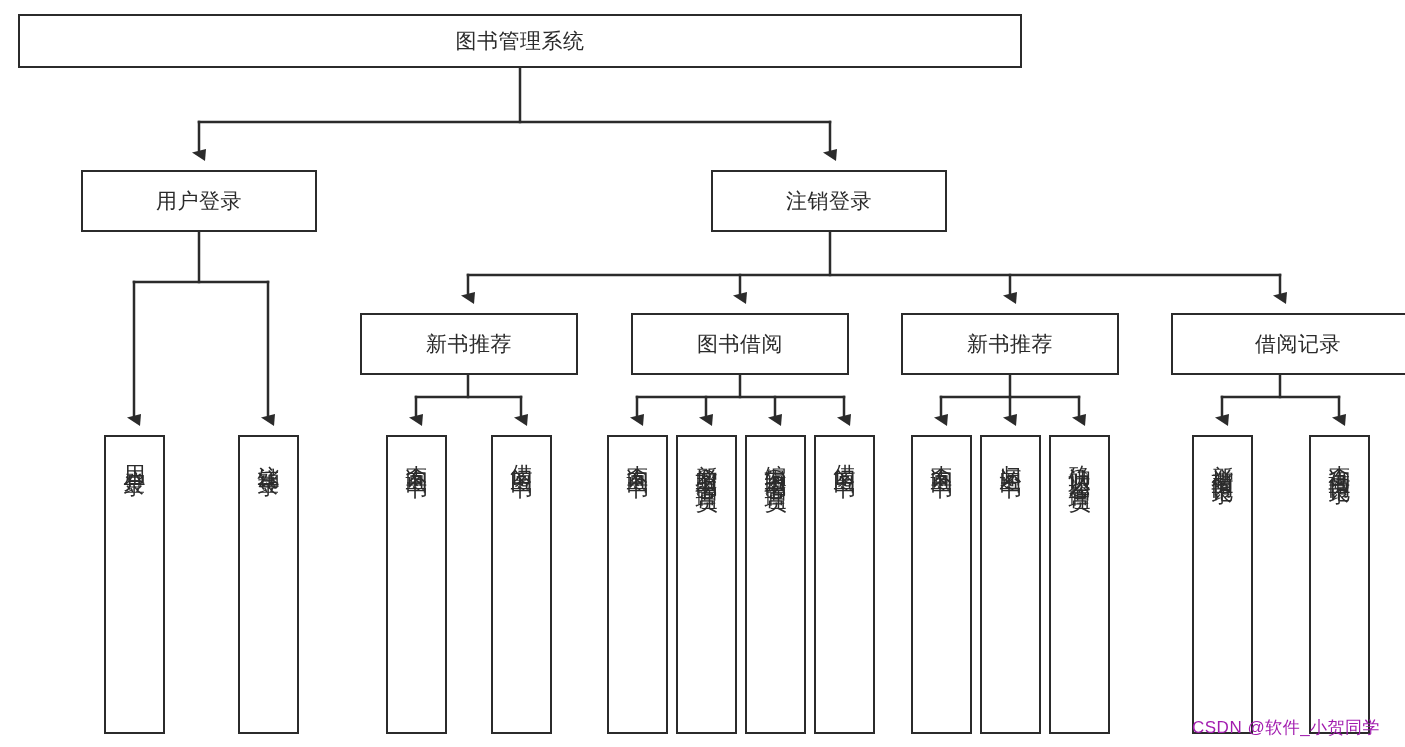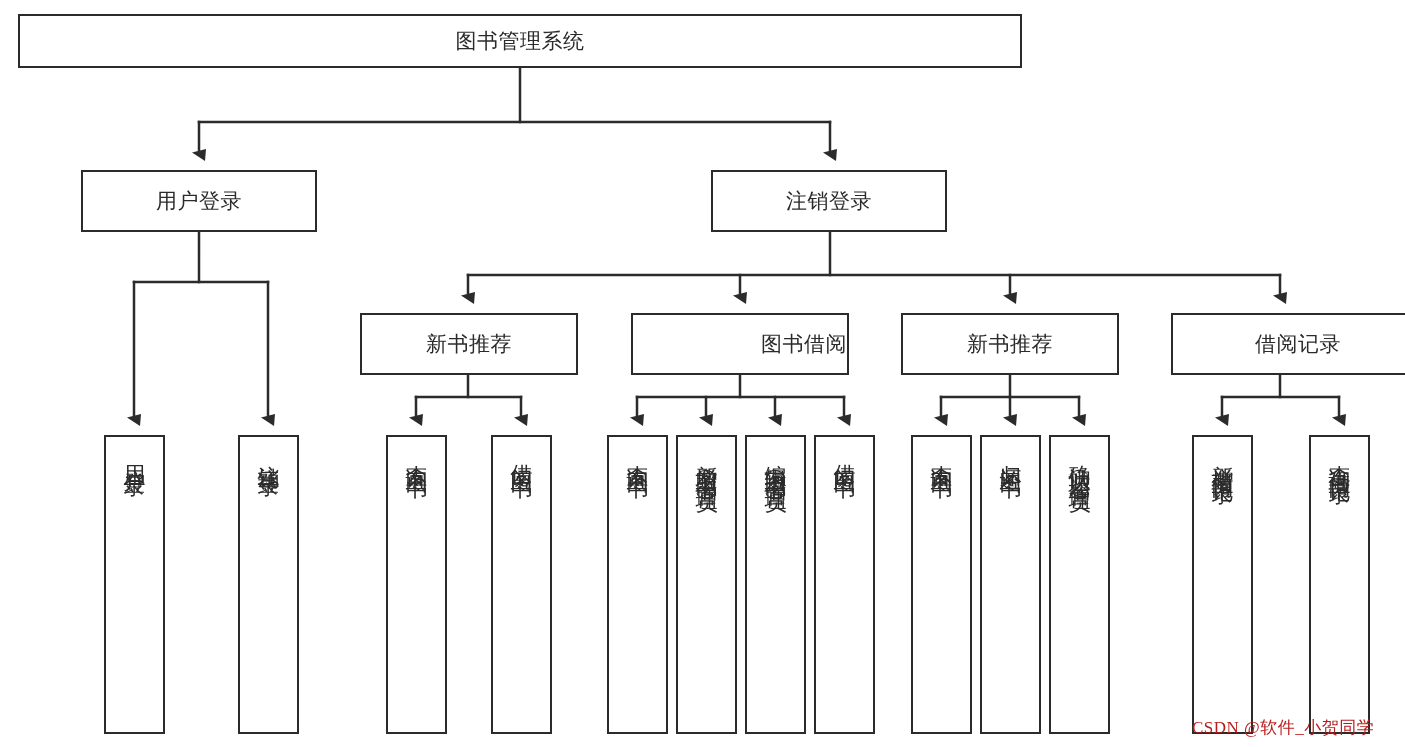--- a/index.html
+++ b/index.html
@@ -57,23 +57,23 @@
   }
   .node-box.vertical .node-label {
     writing-mode: vertical-rl;
     text-orientation: upright;
     font-size: 22px;
     letter-spacing: 4px;
     line-height: 1;
   }
   .watermark {
     position: absolute;
-    color: #b91c1c;
+    color: #a21caf;
     font-size: 17px;
-    font-family: Liberation Serif, serif;
+    font-family: Liberation Sans, sans-serif;
     white-space: nowrap;
     pointer-events: none;
     letter-spacing: 0.5px;
   }
 </style>
 </head>
 <body>
 
 <div id="diagram-root">
 
@@ -138,21 +138,21 @@
   <div class="node-box horizontal" style="left:81px; top:170px; width:236px; height:62px;">
     <span class="node-label">用户登录</span>
   </div>
   <div class="node-box horizontal" style="left:711px; top:170px; width:236px; height:62px;">
     <span class="node-label">注销登录</span>
   </div>
 
   <div class="node-box horizontal" style="left:360px; top:313px; width:218px; height:62px;align-items:center;">
     <span class="node-label">新书推荐</span>
   </div>
-  <div class="node-box horizontal" style="left:631px; top:313px; width:218px; height:62px;justify-content:flex-end;">
+  <div class="node-box horizontal" style="left:631px; top:313px; width:218px; height:62px;">
     <span class="node-label">图书借阅</span>
   </div>
   <div class="node-box horizontal" style="left:901px; top:313px; width:218px; height:62px;">
     <span class="node-label">新书推荐</span>
   </div>
   <div class="node-box horizontal" style="left:1171px; top:313px; width:254px; height:62px;">
     <span class="node-label">借阅记录</span>
   </div>
 
   <div class="node-box vertical" style="left:104px; top:435px; width:61px; height:299px;">

